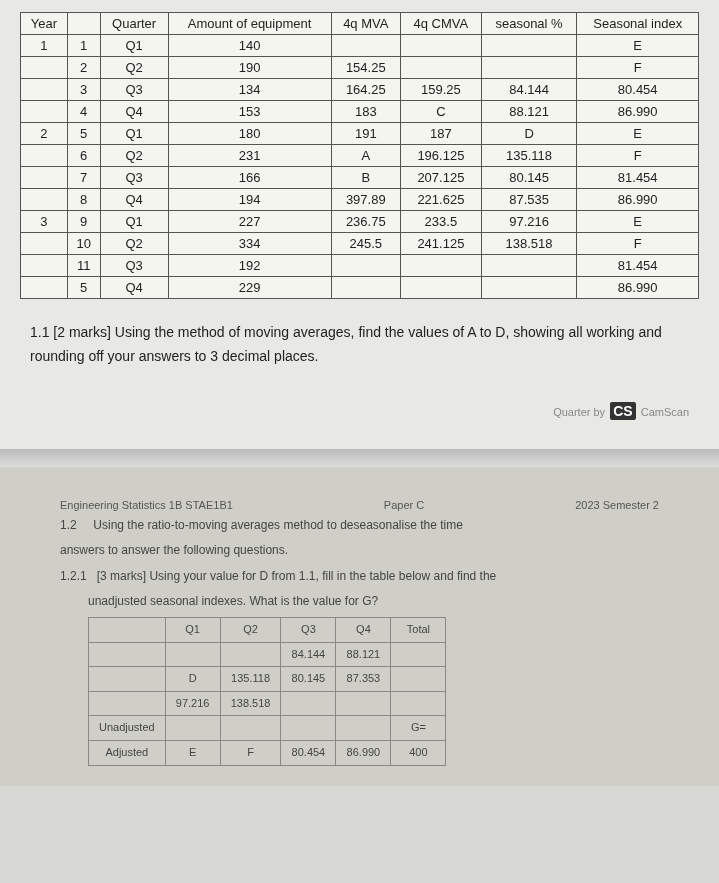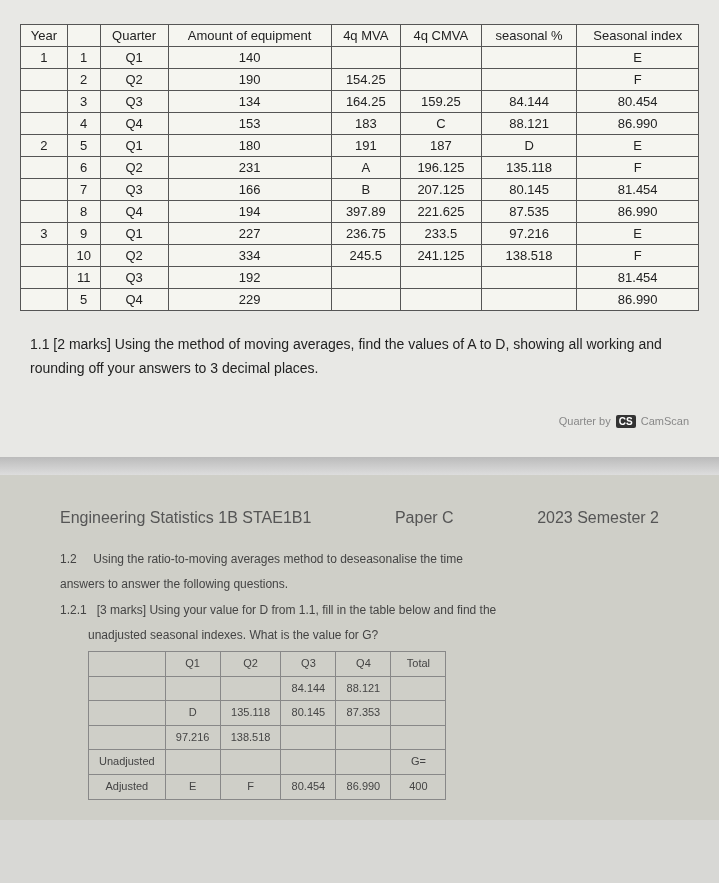--- a/index.html
+++ b/index.html
@@ -5,21 +5,21 @@
     * { box-sizing: border-box; margin: 0; padding: 0; }
     body {
       font-family: Arial, sans-serif;
       background: #d8d8d5;
       width: 719px;
       font-size: 13px;
       color: #222;
     }
     .page-top {
       background: #e8e8e5;
-      padding: 24px 20px 20px 20px;
+      padding: 12px 20px 20px 20px;
     }
     table.main {
       border-collapse: collapse;
       width: 100%;
       background: #f5f5f0;
       margin-bottom: 18px;
     }
     table.main th, table.main td {
       border: 1px solid #555;
       padding: 3px 6px;
@@ -39,41 +39,41 @@
       text-align: right;
       font-size: 11px;
       color: #888;
       padding: 30px 10px 10px 0;
     }
     .powered .cs {
       background: #333;
       color: #fff;
       padding: 1px 3px;
       border-radius: 2px;
-      font-size: 10px;
+      font-size: 14px;
       font-weight: bold;
       margin: 0 2px;
     }
     .divider {
       height: 18px;
       background: linear-gradient(#bbb, #ddd);
     }
     .page-bottom {
       background: #cfcfc8;
       padding: 30px 60px 20px 60px;
       font-size: 12px;
       color: #444;
       line-height: 1.6;
     }
     .header-row {
       display: flex;
       justify-content: space-between;
-      font-size: 16px;
+      font-size: 11px;
       color: #555;
-      margin-bottom: 20px;
+      margin-bottom: 2px;
     }
     .sub-q { margin-bottom: 6px; }
     .indent { padding-left: 28px; }
     table.small {
       border-collapse: collapse;
       margin-left: 28px;
       margin-top: 6px;
       font-size: 11px;
       color: #444;
     }

